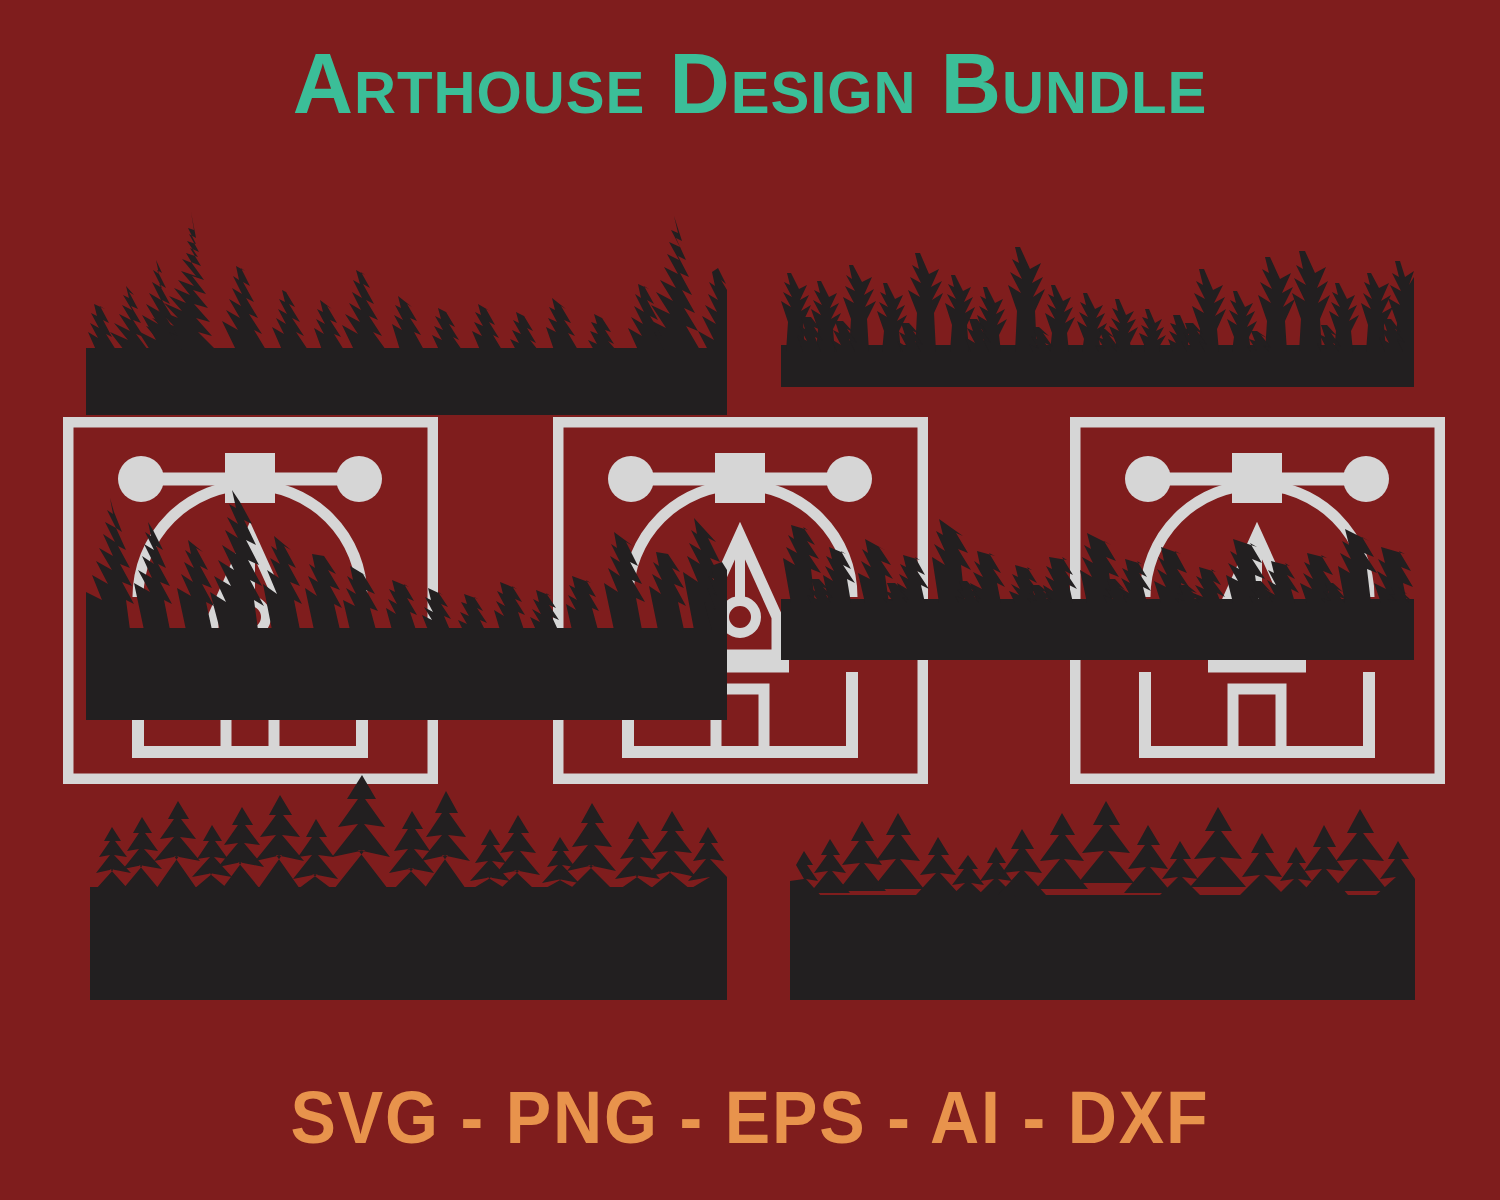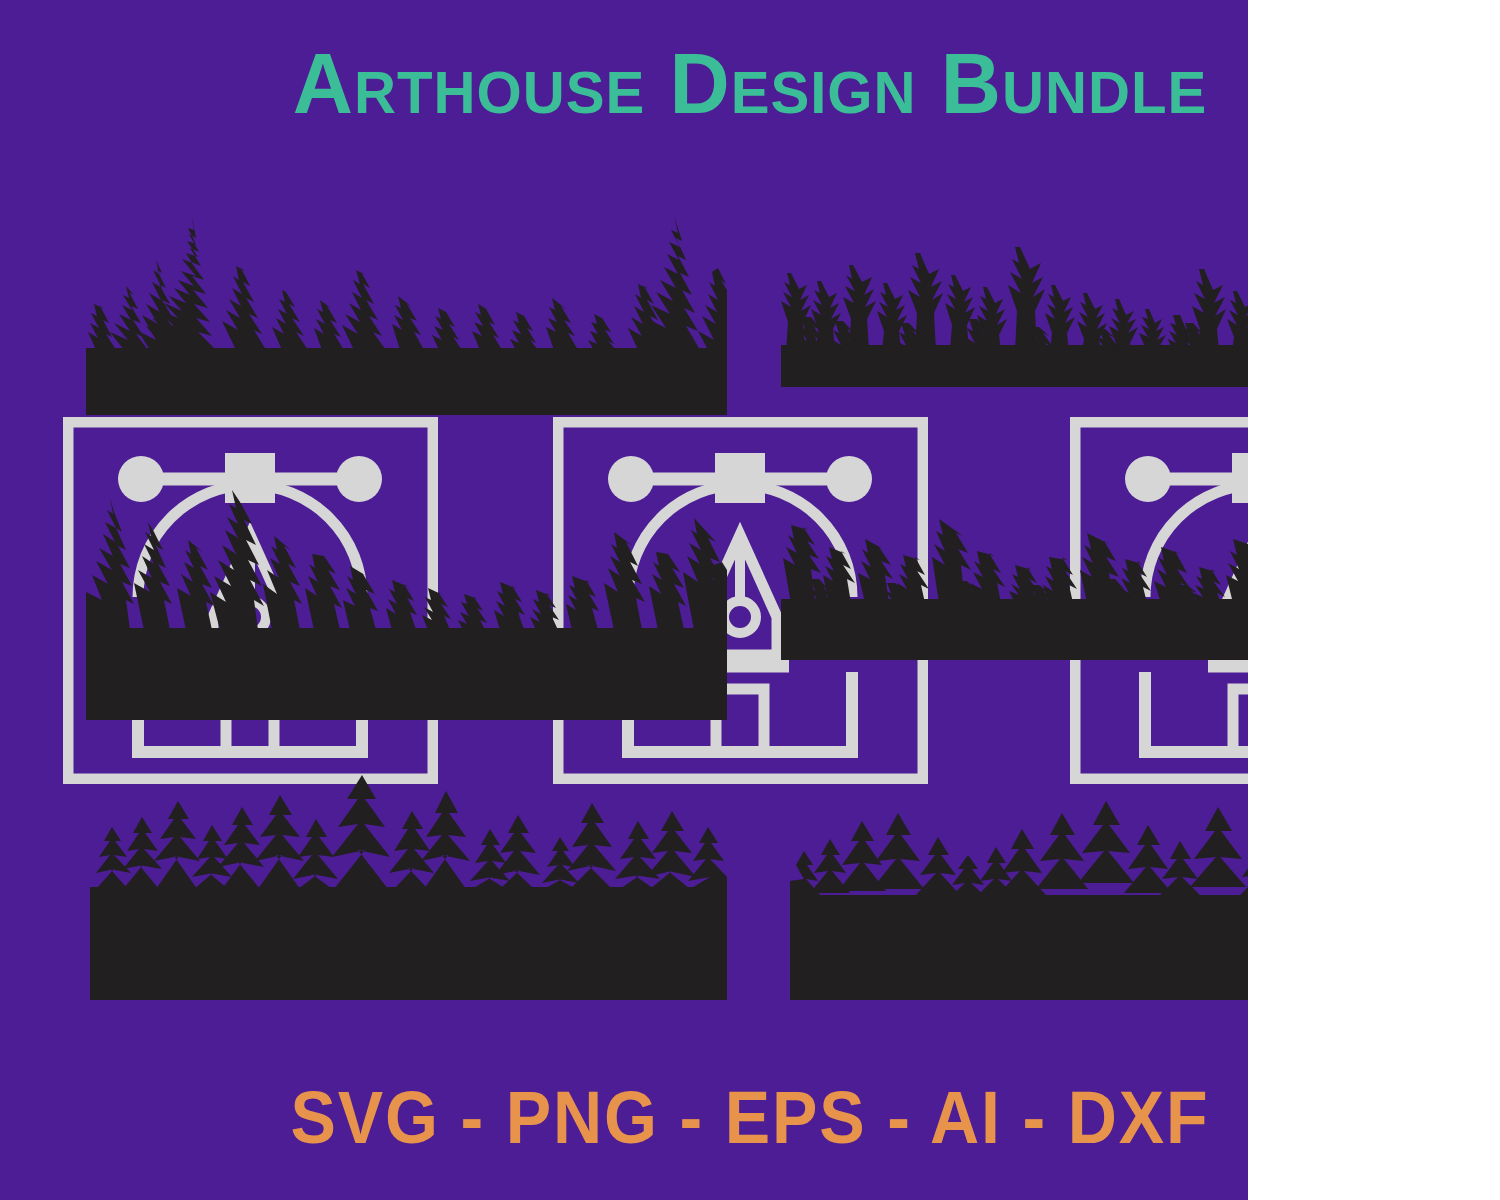--- a/index.html
+++ b/index.html
@@ -2,23 +2,23 @@
 <html><head>
 <meta charset="utf-8">
 <style>
   html, body {
     margin: 0;
     padding: 0;
     background: #ffffff;
   }
   #page {
     position: relative;
-    width: 1248px;
+    width: 1500px;
     height: 1200px;
-    background: #4c1d95;
+    background: #7f1d1d;
     overflow: hidden;
     font-family: "Liberation Sans", sans-serif;
   }
 
   
   #title {
     position: absolute;
     left: 0;
     top: 38px;
     width: 1500px;

